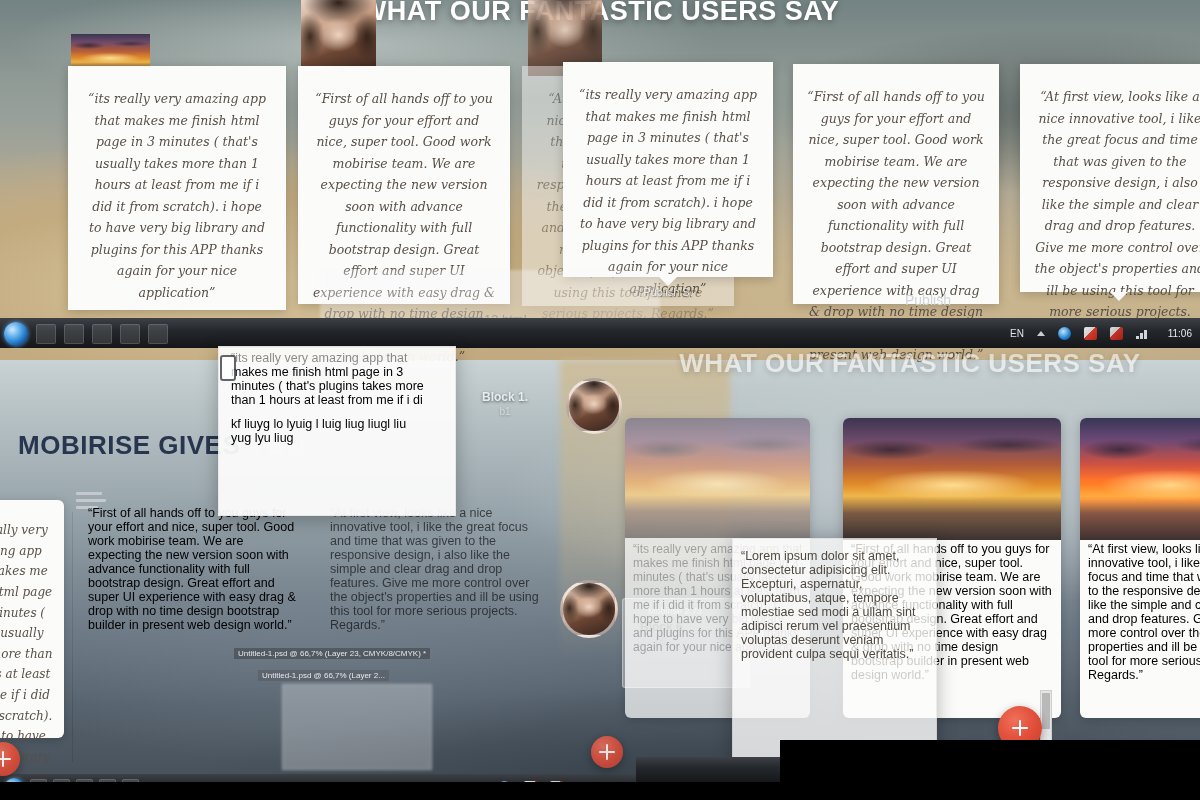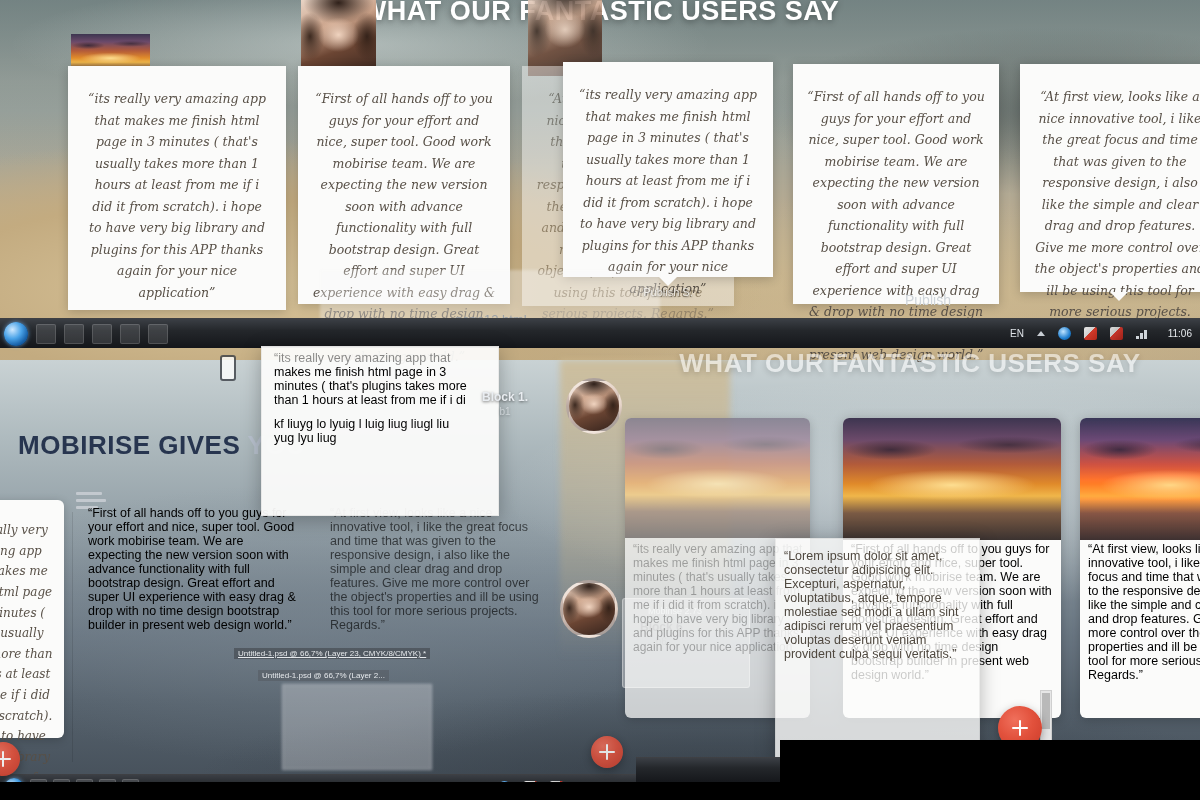--- a/index.html
+++ b/index.html
@@ -143,21 +143,21 @@
   .fab:after{ left:50%; top:50%; width:16px; height:2px; transform:translate(-50%,-50%); }
 
   .blockchip{
     position:absolute; color:#e9edf1; font-family:"Liberation Sans", sans-serif;
     font-weight:bold; text-shadow:0 1px 3px rgba(0,0,0,.55);
   }
   .blockchip small{ display:block; font-weight:normal; opacity:.55; text-align:center; margin-top:2px;}
 
   .panel{
     position:absolute; background:rgba(252,252,251,.94);
-    box-shadow:0 4px 18px rgba(0,0,0,.28); border:1px solid rgba(0,0,0,.06);margin-left:43px;
+    box-shadow:0 4px 18px rgba(0,0,0,.28); border:1px solid rgba(0,0,0,.06);
   }
 
   .hambar{ position:absolute; }
   .hambar i{ display:block; height:3px; background:#c3c9cf; margin-bottom:4px; border-radius:1px; }
 
   .vrule{ position:absolute; width:1px; background:rgba(0,0,0,.10); }
 
   
   .overlay-title{
     position:absolute; left:0; top:306px; width:1200px; text-align:center;
@@ -308,21 +308,21 @@
   <div class="q" style="position:absolute;left:851px;top:542px;width:202px;font-size:12.5px;">“First of all hands off to you guys for your effort and nice, super tool. Good work mobirise team. We are expecting the new version soon with advance functionality with full bootstrap design. Great effort and super UI experience with easy drag &amp; drop with no time design bootstrap builder in present web design world.”</div>
 
   <div style="position:absolute;left:1080px;top:418px;width:180px;height:300px;background:#fbfbfa;border-radius:6px;box-shadow:0 2px 12px rgba(0,0,0,.22);"></div>
   <div class="thumb" style="left:1080px;top:418px;width:180px;height:122px;border-radius:6px 6px 0 0;filter:saturate(1.25) hue-rotate(-12deg);"></div>
   <div class="q" style="position:absolute;left:1088px;top:542px;width:175px;font-size:12.5px;">“At first view, looks like a nice innovative tool, i like the great focus and time that was given to the responsive design, i also like the simple and clear drag and drop features. Give me more control over the object's properties and ill be using this tool for more serious projects. Regards.”</div>
 
   <div class="panel" style="left:732px;top:538px;width:205px;height:222px;background:rgba(252,252,251,.80);">
     <div class="q" style="padding:10px 8px 0;font-size:12.5px;color:#4f483f;">“Lorem ipsum dolor sit amet, consectetur adipisicing elit. Excepturi, aspernatur, voluptatibus, atque, tempore molestiae sed modi a ullam sint adipisci rerum vel praesentium voluptas deserunt veniam provident culpa sequi veritatis.”</div>
   </div>
 
-  <div class="pslabel" style="left:234px;top:648px;text-decoration:underline;">Untitled-1.psd @ 66,7% (Layer 23, CMYK/8/CMYK) *</div>
+  <div class="pslabel" style="left:234px;top:648px;">Untitled-1.psd @ 66,7% (Layer 23, CMYK/8/CMYK) *</div>
   <div class="pslabel" style="left:258px;top:670px;background:rgba(80,84,90,.45);">Untitled-1.psd @ 66,7% (Layer 2...</div>
   <div class="blurwin" style="left:282px;top:684px;width:150px;height:86px;background:rgba(245,246,247,.30);border:1px solid rgba(255,255,255,.25);"></div>
 
   <div class="taskbar" style="left:0;top:774px;width:640px;height:26px;">
     <div class="tb-left" style="gap:6px;">
       <div class="orb" style="width:20px;height:20px;"></div>
       <div class="tbicon" style="width:17px;height:17px;"></div>
       <div class="tbicon" style="width:17px;height:17px;"></div>
       <div class="tbicon" style="width:17px;height:17px;"></div>
       <div class="tbicon" style="width:17px;height:17px;"></div>

